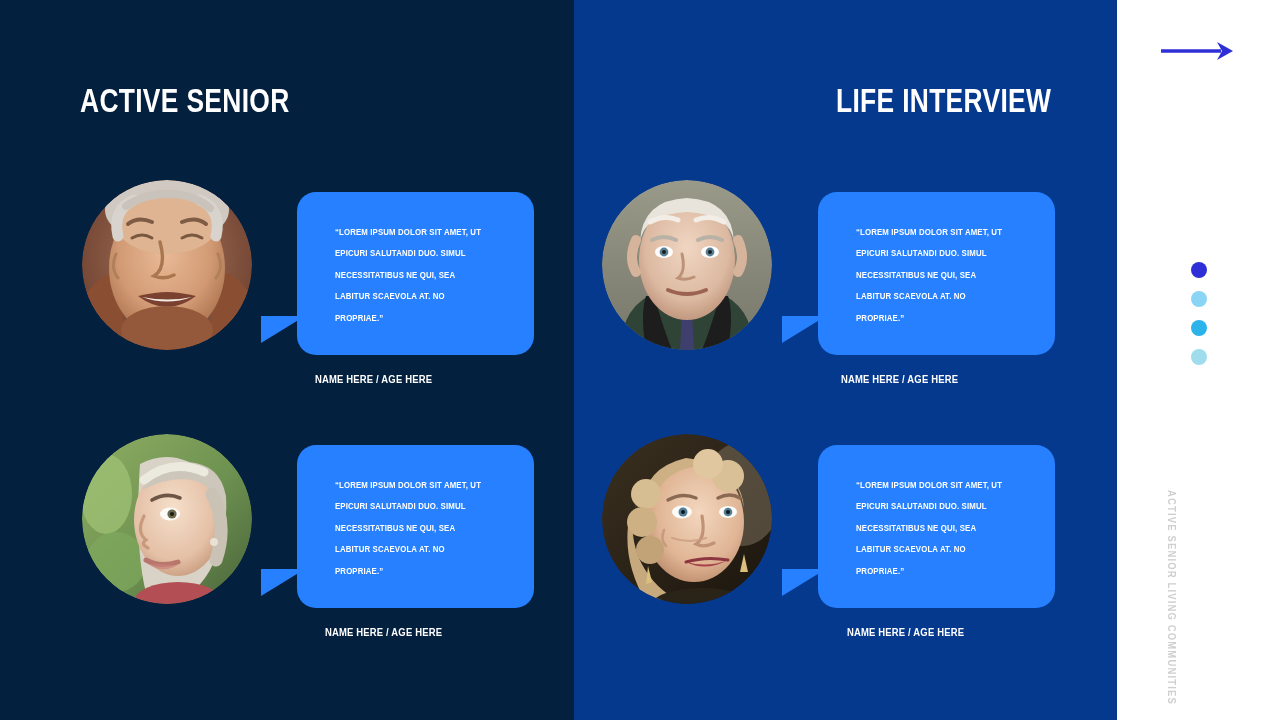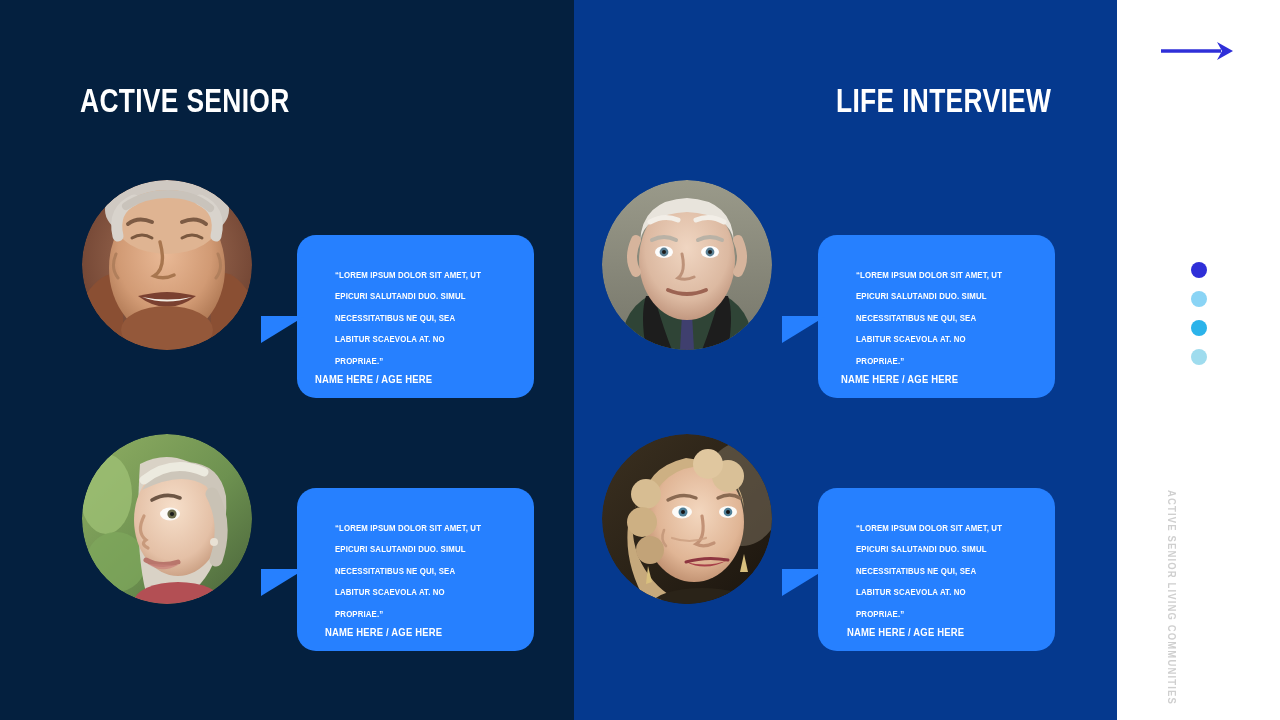--- a/index.html
+++ b/index.html
@@ -41,21 +41,20 @@
     overflow:hidden;
   }
   .avatar svg { display:block; width:170px; height:170px; }
 
   .bubble {
     position:absolute;
     width:237px;
     background:#2680ff;
     border-radius:19px;
     padding:30px 31px 26px 38px;
-    margin-top:43px;
   }
   .bubble-tail {
     position:absolute;
     width:0; height:0;
     border-style:solid;
     border-width:0 0 27px 44px;
     border-color:transparent transparent transparent #2680ff;
   }
   .quote {
     font-family:"Liberation Sans", sans-serif;

